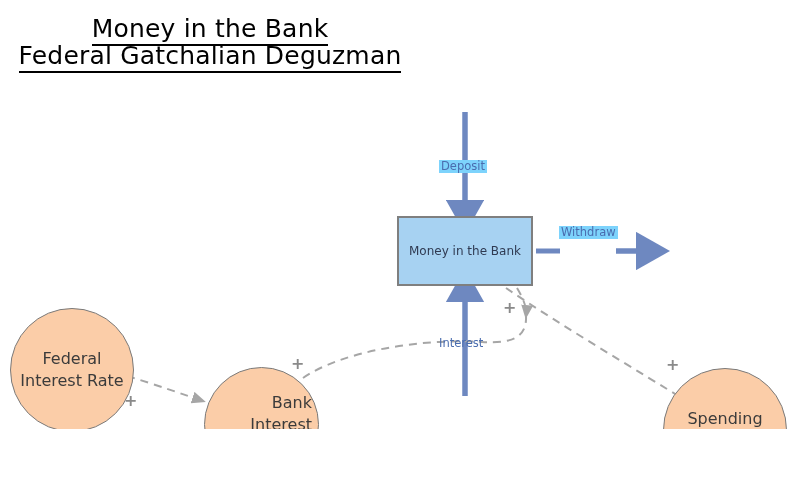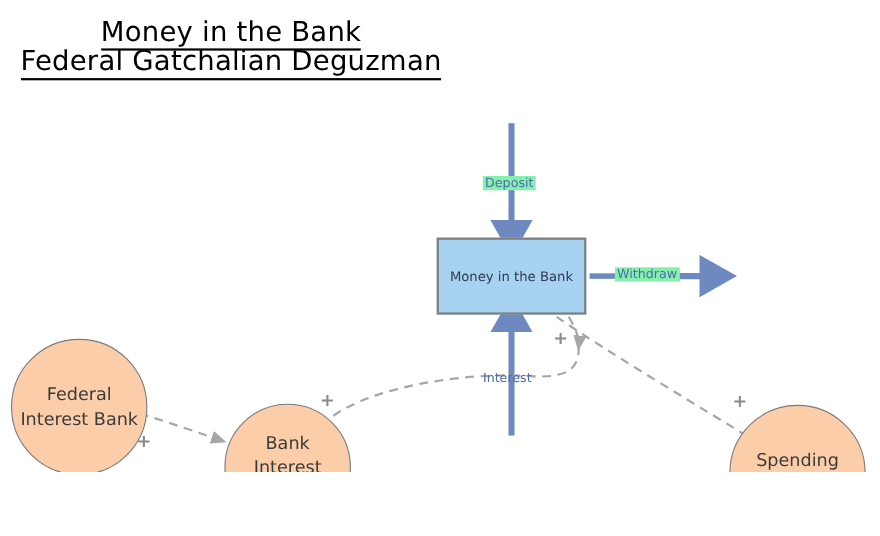--- a/index.html
+++ b/index.html
@@ -84,36 +84,36 @@
     color: #2f3a52;
   }
 
   
   .circle {
     border-radius: 50%;
     background: #fbcda8;
     border: 1.6px solid #7a7a7a;
   }
   #node-federal  { left: 10px;  top: 308px; width: 124px; height: 124px; }
-  #node-bank     { left: 204px; top: 367px; width: 115px; height: 115px; }
+  #node-bank     { left: 204px; top: 367px; width: 115px; height: 115px; text-align: right; }
   #node-spending { left: 663px; top: 368px; width: 124px; height: 124px; }
 
   
   .flow-label {
     position: absolute;
     font-family: "DejaVu Sans", sans-serif;
     font-size: 11.5px;
     color: #4a6daf;
-    background: #86efac;
+    background: #7dd3fc;
     white-space: nowrap;
     padding: 0 2px;
     line-height: 1.1;
   }
   #label-deposit  { left: 439px; top: 160px; }
-  #label-withdraw { left: 559px; top: 243px; }
+  #label-withdraw { left: 559px; top: 226px; }
   #label-interest {
     left: 437px;
     top: 337px;
     background: transparent;
     text-align: center;
   }
 
   
   .polarity {
     position: absolute;
@@ -165,21 +165,21 @@
     <path d="M506,288 C560,325 640,372 688,402" fill="none" stroke="#A6A6A6" stroke-width="2" stroke-dasharray="8,6" marker-end="url(#linkhead)"></path>
   </svg>
 
   <div class="node" id="node-money">
     <div class="node-label">Money in the Bank</div>
   </div>
 
   <div class="node circle" id="node-federal">
     <div class="node-label">
       <div>Federal</div>
-      <div>Interest Bank</div>
+      <div>Interest Rate</div>
     </div>
   </div>
 
   <div class="node circle" id="node-bank">
     <div class="node-label">
       <div>Bank Interest</div>
       <div>rate</div>
     </div>
   </div>
 

